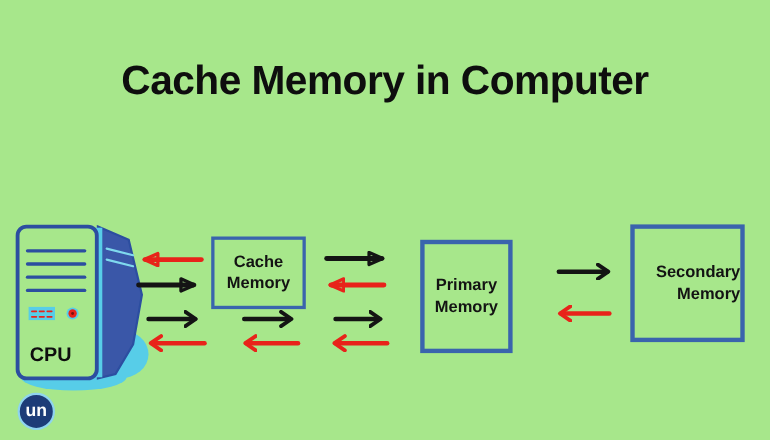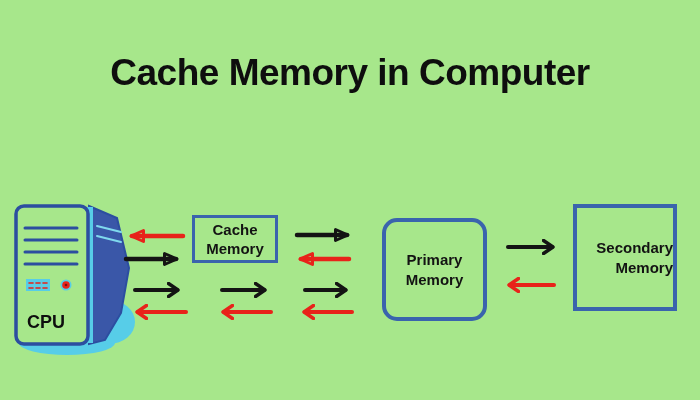--- a/index.html
+++ b/index.html
@@ -13,22 +13,22 @@
     text-align:center;font-size:37px;font-weight:bold;color:#0e0e0e;
     letter-spacing:-0.5px;
   }
   .memory-box{
     position:absolute;background:#a7e78b;border:3px solid #3a64ad;
     display:flex;flex-direction:column;align-items:center;justify-content:center;
     color:#131313;font-weight:bold;font-size:15px;line-height:1.3;text-align:center;
     box-sizing:border-box;
   }
   .memory-box span{display:block;}
-  #box-cache{left:192px;top:215px;width:86px;height:48px;}
-  #box-primary{left:382px;top:218px;width:105px;height:103px;border-width:4px;border-radius:15px;}
+  #box-cache{left:192px;top:215px;width:86px;height:66px;}
+  #box-primary{left:382px;top:218px;width:84px;height:103px;border-width:4px;}
   #box-secondary{left:573px;top:204px;width:104px;height:107px;border-width:4px;align-items:flex-end;}
   #tower{position:absolute;left:5px;top:198px;}
   #arrow-layer{position:absolute;left:0;top:0;pointer-events:none;}
   .logo{
     position:absolute;left:16px;top:357px;display:flex;align-items:center;
   }
   .logo-circle{
     width:34px;height:34px;border-radius:50%;background:#1d3c78;
     border:2px solid #8fd4ef;box-sizing:border-box;
     display:flex;align-items:center;justify-content:center;
@@ -126,13 +126,16 @@
     <line x1="554" y1="285" x2="510" y2="285" stroke="#e8231a" stroke-width="4" stroke-linecap="round" marker-end="url(#vee-red)"></line>
     <line x1="135" y1="290" x2="177" y2="290" stroke="#141414" stroke-width="4" stroke-linecap="round" marker-end="url(#vee-black)"></line>
     <line x1="186" y1="312" x2="138" y2="312" stroke="#e8231a" stroke-width="4" stroke-linecap="round" marker-end="url(#vee-red)"></line>
     <line x1="222" y1="290" x2="264" y2="290" stroke="#141414" stroke-width="4" stroke-linecap="round" marker-end="url(#vee-black)"></line>
     <line x1="271" y1="312" x2="224" y2="312" stroke="#e8231a" stroke-width="4" stroke-linecap="round" marker-end="url(#vee-red)"></line>
     <line x1="305" y1="290" x2="345" y2="290" stroke="#141414" stroke-width="4" stroke-linecap="round" marker-end="url(#vee-black)"></line>
     <line x1="352" y1="312" x2="305" y2="312" stroke="#e8231a" stroke-width="4" stroke-linecap="round" marker-end="url(#vee-red)"></line>
   </svg>
 
 <div class="logo">
+  <div class="logo-circle">
+    <span>un</span>
+  </div>
 </div>
 
 </body></html>

